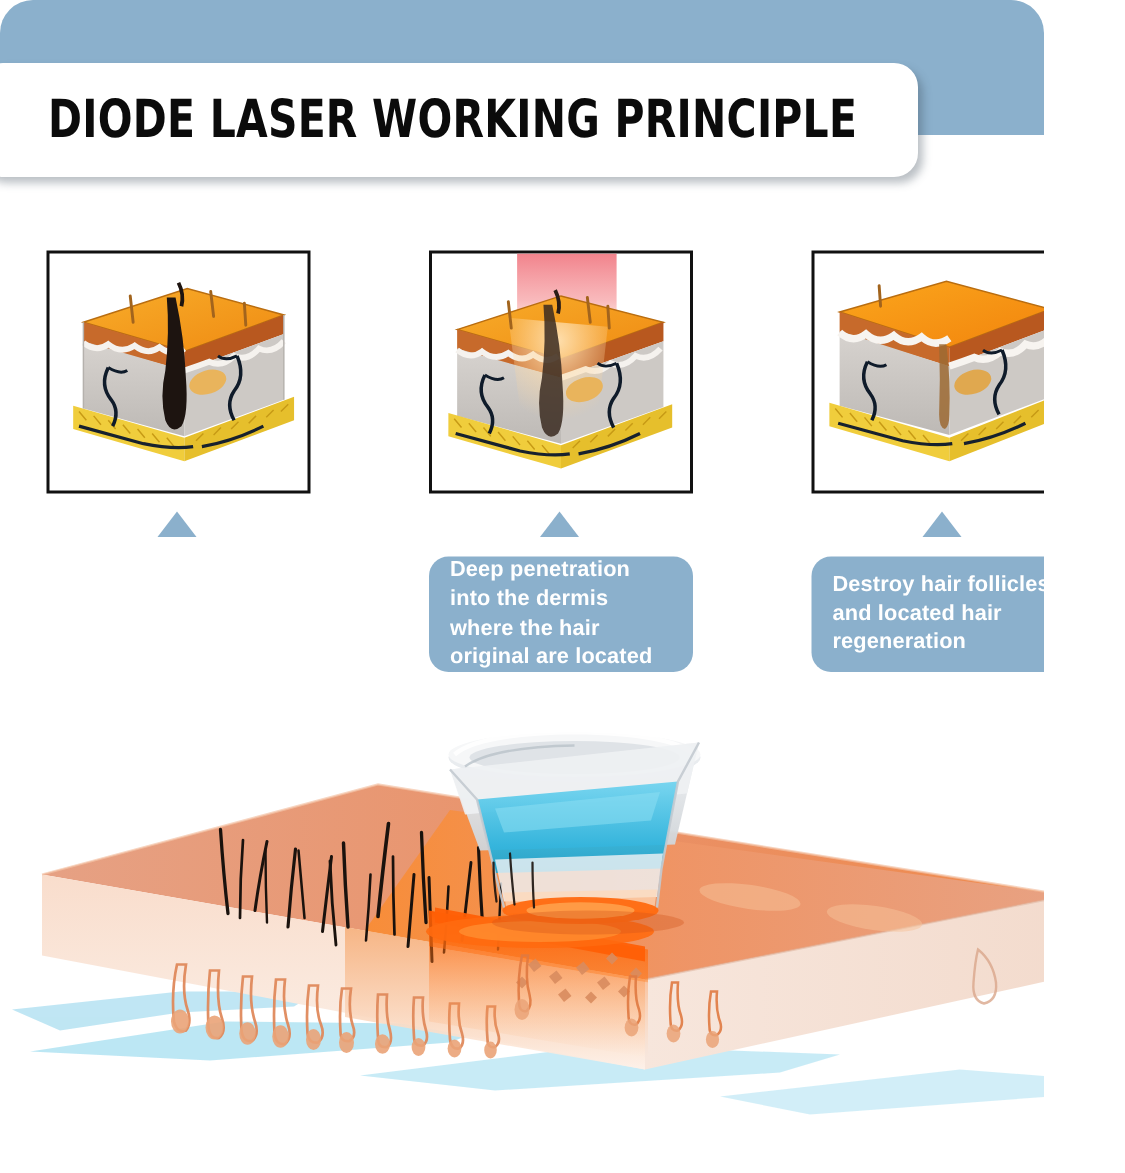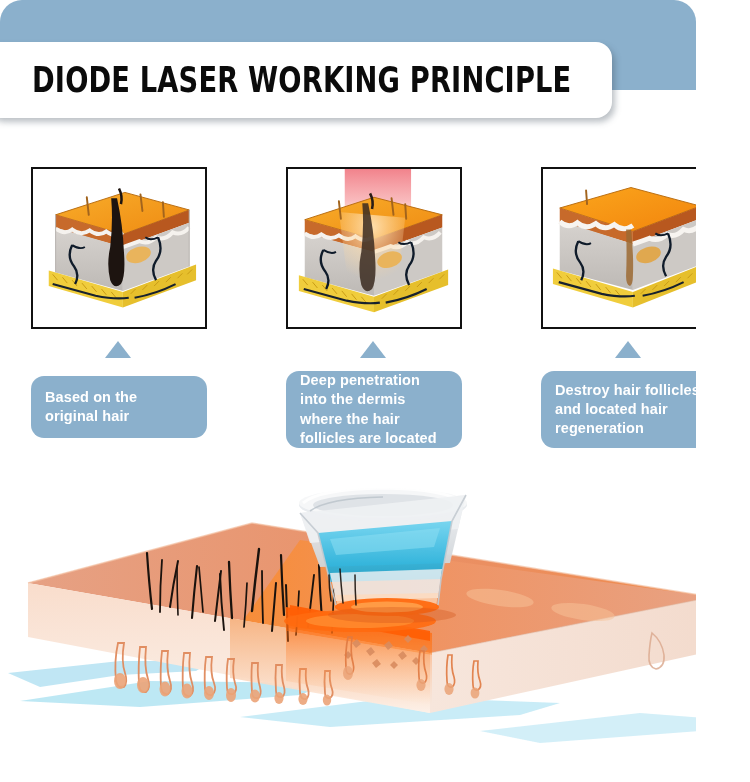--- a/index.html
+++ b/index.html
@@ -224,22 +224,21 @@
       <g stroke="#a2641d" stroke-width="2" fill="none" stroke-linecap="round">
         <path d="M44,22 l1,14"></path>
       </g>
     </svg>
   </div>
 
   <div class="arrow-up" id="arrow-0"></div>
   <div class="arrow-up" id="arrow-1"></div>
   <div class="arrow-up" id="arrow-2"></div>
 
-  <div class="caption" id="caption-0">Based on the original hair</div>
-  <div class="caption" id="caption-1">Deep penetration into the dermis where the hair follicles are located</div>
+  <div class="caption" id="caption-1">Deep penetration into the dermis where the hair original are located</div>
   <div class="caption" id="caption-2">Destroy hair follicles and located hair regeneration</div>
 
   <div class="illus">
     <svg viewBox="0 0 750 327">
       <defs>
         <linearGradient id="slabTopL" x1="0" y1="0" x2="1" y2="0">
           <stop offset="0" stop-color="#e6a184"></stop>
           <stop offset="60%" stop-color="#ea9065"></stop>
           <stop offset="100%" stop-color="#f08a4a"></stop>
         </linearGradient>

